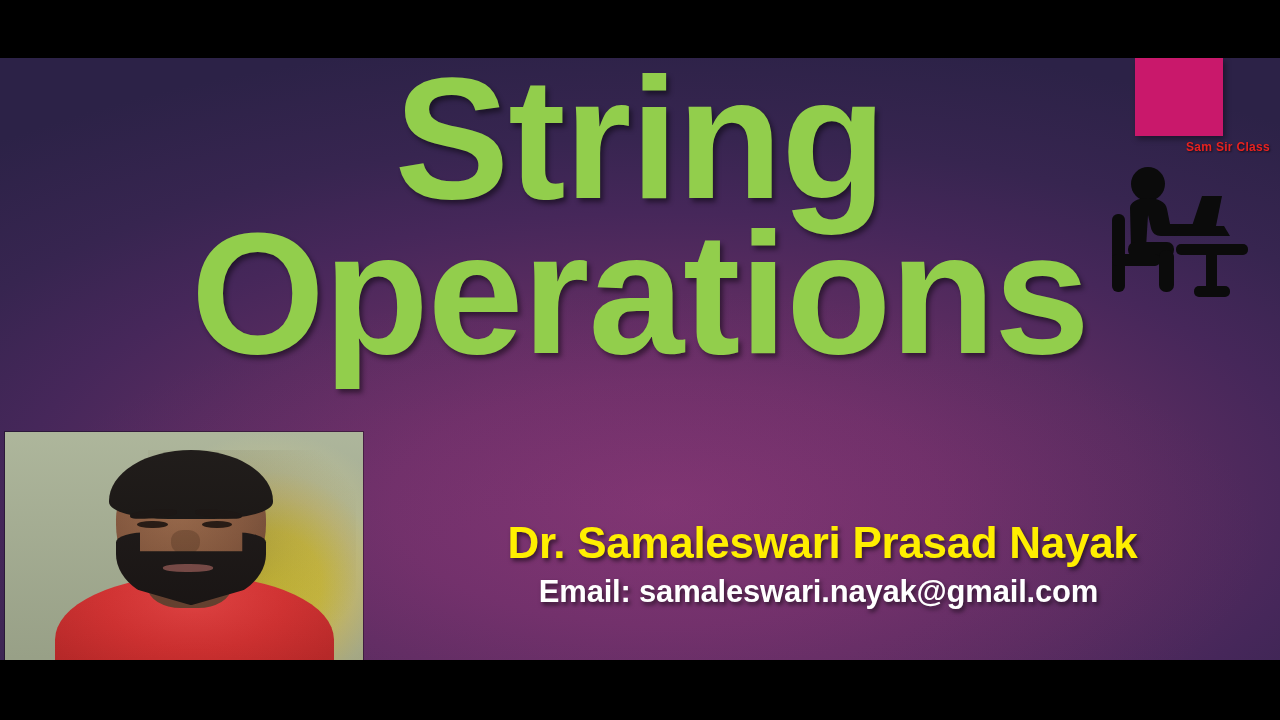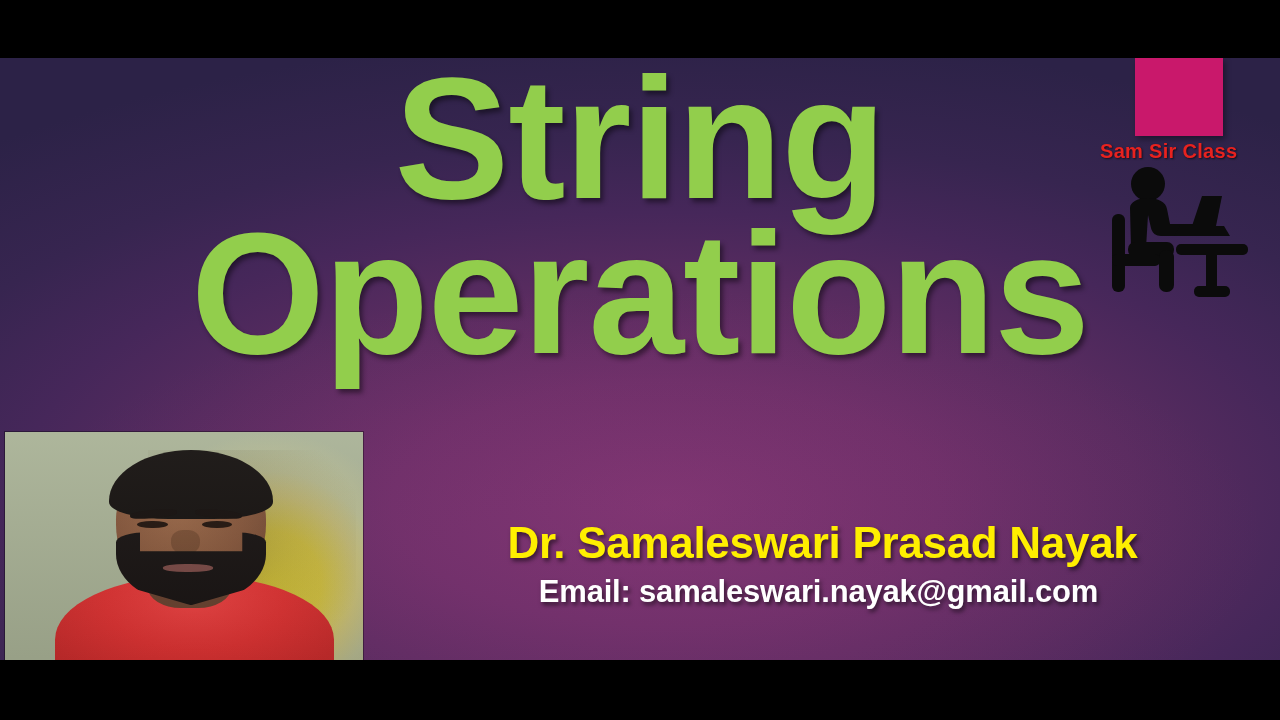--- a/index.html
+++ b/index.html
@@ -73,23 +73,23 @@
 
   
   .logo { position:absolute; left:1100px; top:0px; width:170px; height:260px; z-index:15; }
   .logo-square {
     position:absolute; left:35px; top:0px; width:88px; height:78px;
     background:#c9186b;
     box-shadow:2px 3px 6px rgba(0,0,0,.4);
   }
   .logo-text {
     position:absolute; left:0; top:82px; width:170px;
-    text-align:left;
+    text-align:right;
     color:#e8221f;
-    font-size:20px; font-weight:700; letter-spacing:.3px;
+    font-size:12px; font-weight:700; letter-spacing:.3px;
     text-shadow:1px 1px 2px rgba(0,0,0,.6);
   }
   .logo-icon { position:absolute; left:6px; top:104px; width:160px; height:150px; }
 
   
   .photo-frame {
     position:absolute; left:5px; top:374px; width:358px; height:228px;
     overflow:hidden; z-index:20;
     box-shadow:0 0 0 1px rgba(0,0,0,.35);
   }

